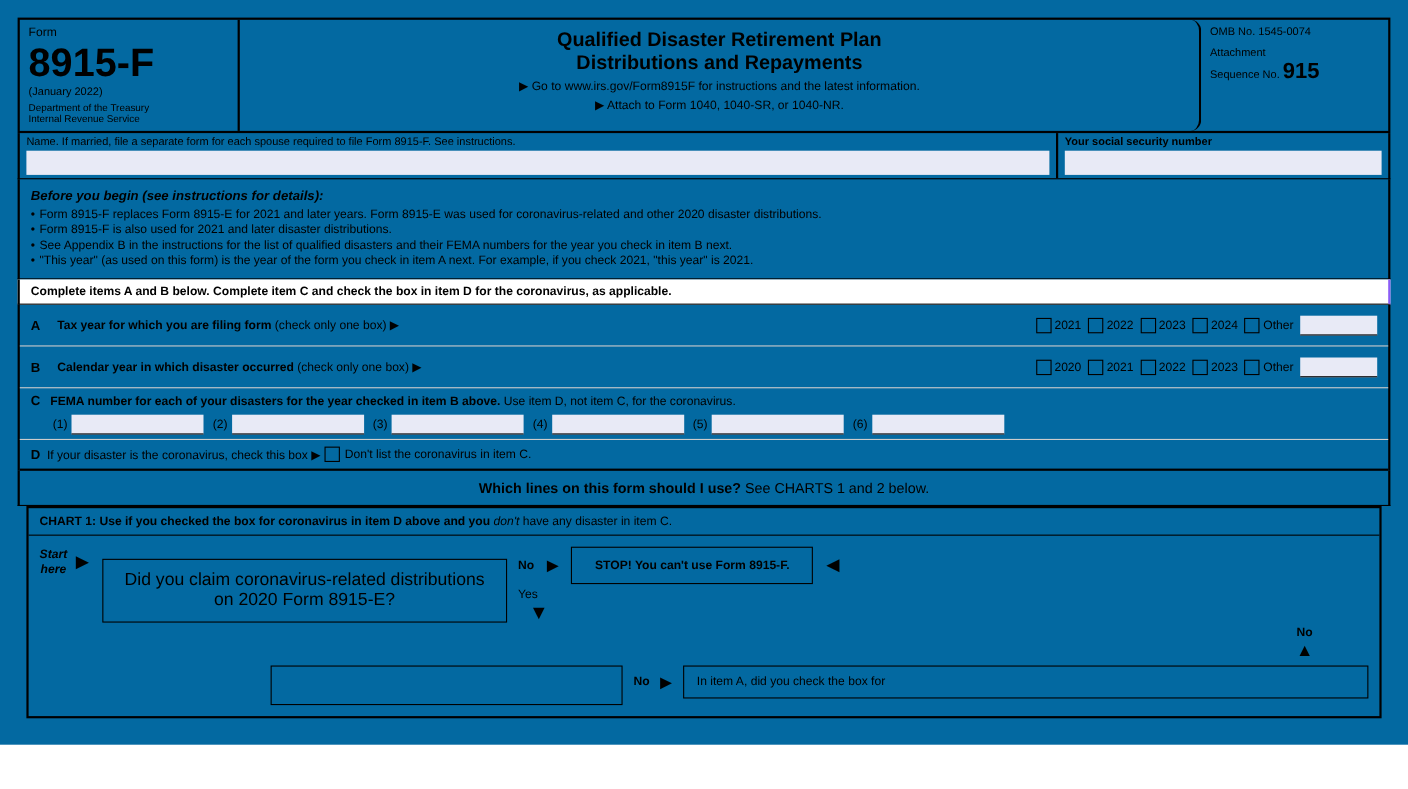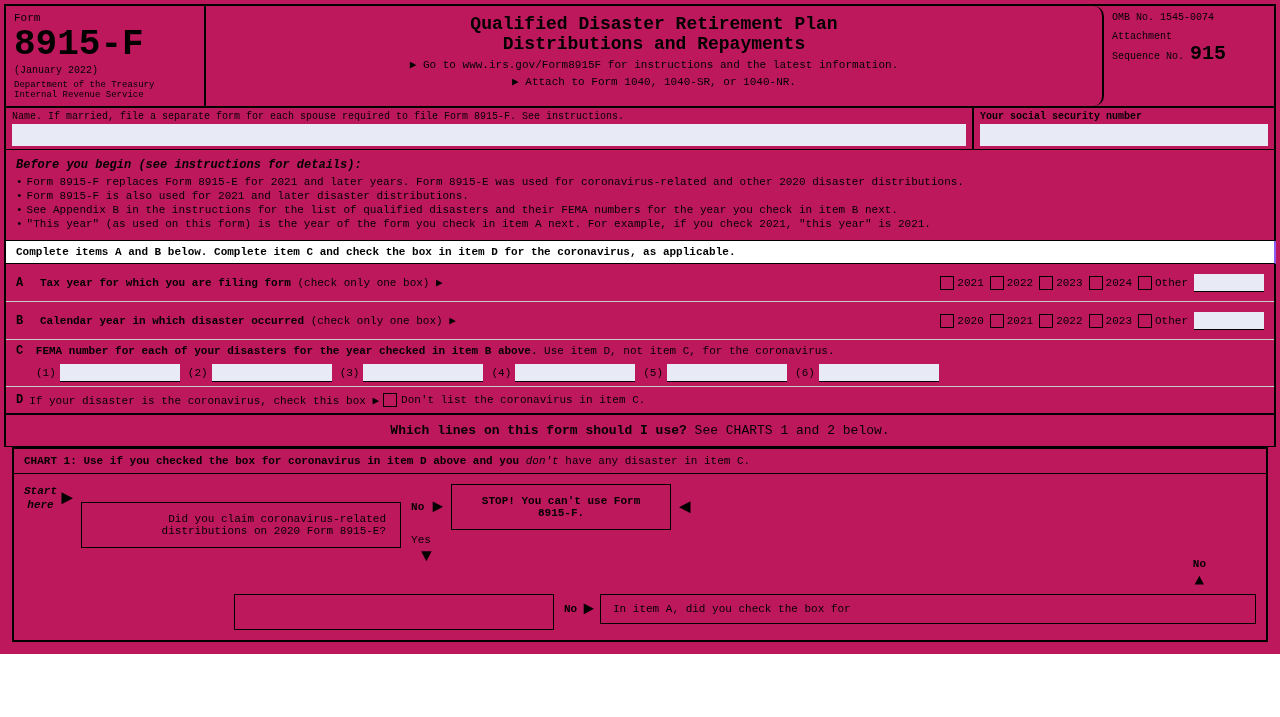--- a/index.html
+++ b/index.html
@@ -6,23 +6,22 @@
     body {
       font-family: Arial, sans-serif;
       font-size: 11px;
       background: #fff;
       color: #000;
       width: 1280px;
       min-height: 717px;
     }
     .page {
       width: 1280px;
-      padding: 4px;
-      background: #be185d;
-      font-family: Liberation Mono, monospace;
+      padding: 16px;
+      background: #0369a1;
     }
     
     .header {
       display: flex;
       border-bottom: 2px solid #000;
       border-top: 2px solid #000;
       border-left: 2px solid #000;
       border-right: 2px solid #000;
     }
     .header-left {
@@ -300,23 +299,23 @@
       text-align: center;
       line-height: 1.3;
     }
     .start-arrow {
       font-size: 20px;
       margin-left: 4px;
     }
     .chart-question-box {
       border: 1.5px solid #000;
       padding: 10px 14px;
-      font-size: 11px;
-      width: 320px;
-      text-align: right;
+      font-size: 16px;
+      width: 368px;
+      text-align: center;
       flex-shrink: 0;
       align-self: center;
     }
     .stop-box {
       border: 1.5px solid #000;
       padding: 10px 14px;
       font-size: 11px;
       width: 220px;
       text-align: center;
       flex-shrink: 0;

